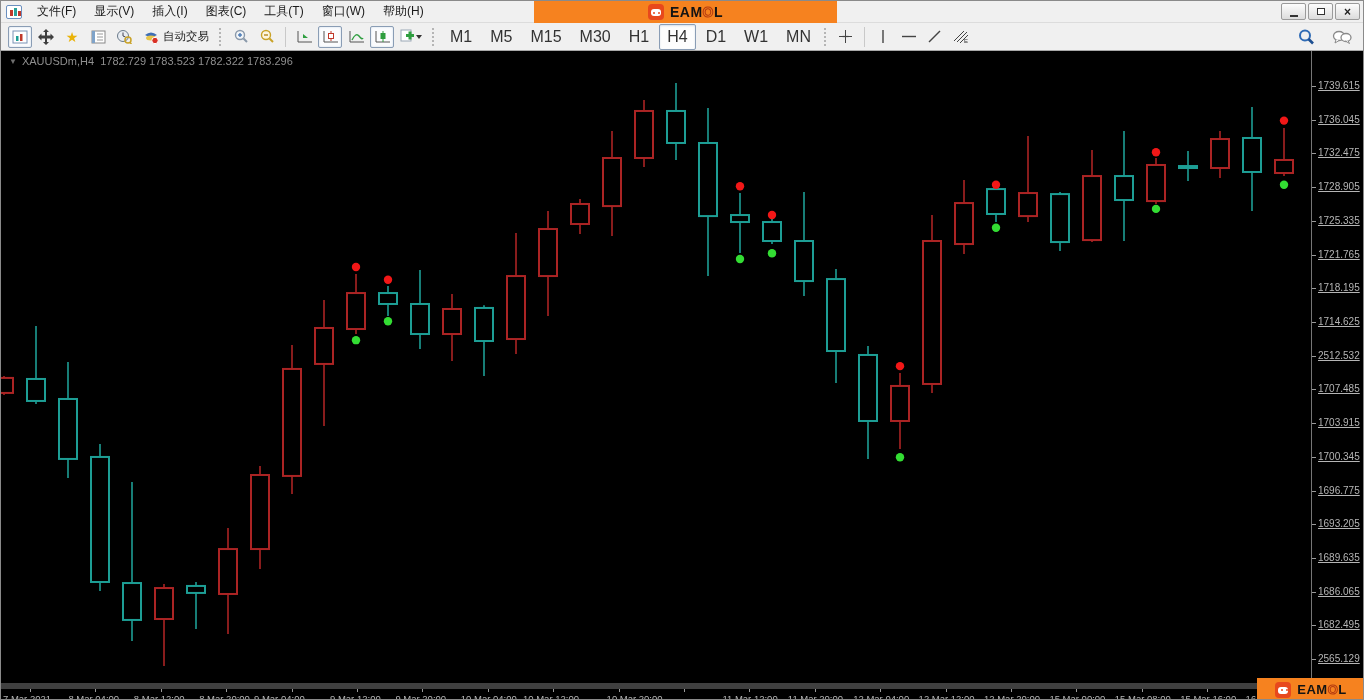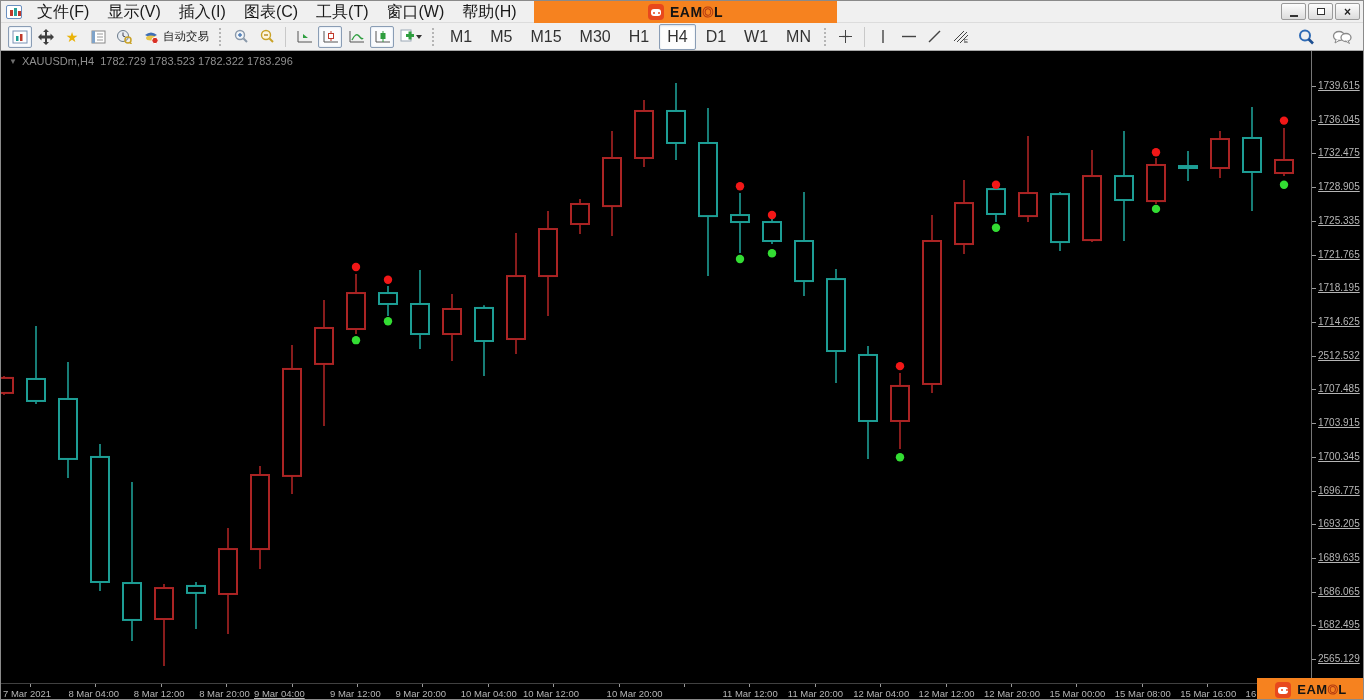--- a/index.html
+++ b/index.html
@@ -4,21 +4,21 @@
 <style>
   html,body{margin:0;padding:0;background:#444;}
   *{box-sizing:border-box;font-family:"Liberation Sans","DejaVu Sans",sans-serif;}
   #screen{position:relative;width:1364px;height:700px;background:#000;overflow:hidden;border:1px solid #8a8a8a;}
 
   
   #titlebar{position:absolute;left:0;top:0;width:1364px;height:22px;background:#f0f0f0;border-bottom:1px solid #dcdcdc;display:flex;align-items:center;z-index:30;}
   .appicon{width:16px;height:14px;margin:0 6px 0 5px;position:relative;background:#fff;border:1px solid #6a8fbf;border-radius:2px;}
   .appicon i{position:absolute;bottom:2px;width:3px;background:#2aa198;}
   .appicon i.r{background:#c0392b;}
-  .menu-item{padding:0 9px;font-size:16px;color:#1a1a1a;line-height:21px;white-space:nowrap;cursor:default;}
+  .menu-item{padding:0 9px;font-size:12px;color:#1a1a1a;line-height:21px;white-space:nowrap;cursor:default;}
 
   .banner{background:#f6821f;display:flex;align-items:center;justify-content:center;gap:6px;}
   #banner-top{position:absolute;left:533px;top:0;width:303px;height:22px;z-index:40;}
   .robot{width:16px;height:16px;background:#e8481c;border-radius:4px;position:relative;flex:0 0 auto;}
   .robot:before{content:"";position:absolute;left:3px;top:5px;width:10px;height:7px;background:#fff;border-radius:3px;}
   .robot:after{content:"";position:absolute;left:5.5px;top:7.5px;width:2px;height:2px;border-radius:50%;background:#e8481c;box-shadow:5px 0 0 #e8481c;}
   .brand{font-size:14px;font-weight:bold;letter-spacing:.5px;color:#141414;white-space:nowrap;}
   .brand .accent{color:#ffffff;-webkit-text-stroke:1px #b33a10;color:#f6821f;text-shadow:0 0 0 #f6821f;}
   #logo-corner{position:absolute;right:0;bottom:0;width:108px;height:23px;z-index:40;}
   #logo-corner .brand{font-size:13px;}
@@ -43,21 +43,21 @@
   #toolbar-right{position:absolute;right:8px;top:25px;display:flex;gap:10px;z-index:31;}
 
   
   #chart-area{position:absolute;left:0;top:50px;width:1364px;height:650px;background:#000;}
   #chart-title{position:absolute;left:8px;top:4px;font-size:11px;color:#8f8f8f;white-space:nowrap;z-index:5;}
   #chart-title .tri{font-size:8px;color:#6f6f6f;margin-right:5px;vertical-align:1px;}
   #plot{position:absolute;left:0;top:0;width:1310px;height:632px;}
   #price-axis{position:absolute;left:1310px;top:0;width:54px;height:632px;border-left:1px solid #767676;background:#000;}
   .ytick-label{position:absolute;left:6px;font-size:10px;color:#b5b5b5;white-space:nowrap;text-decoration:underline;}
   .ytick-mark{position:absolute;left:0;width:4px;height:1px;background:#9a9a9a;}
-  #time-axis{position:absolute;left:0;top:632px;width:1364px;height:18px;border-top:1px solid #404040;background:#000;}
+  #time-axis{position:absolute;left:0;top:632px;width:1364px;height:18px;border-top:6px solid #404040;background:#000;}
   .xtick-label{position:absolute;top:4px;font-size:9.5px;color:#b5b5b5;white-space:nowrap;}
   .xtick-mark{position:absolute;top:0;width:1px;height:3px;background:#9a9a9a;}
 </style>
 </head>
 <body>
 
 <div id="screen">
 
   <div id="titlebar">
     <div class="appicon">

